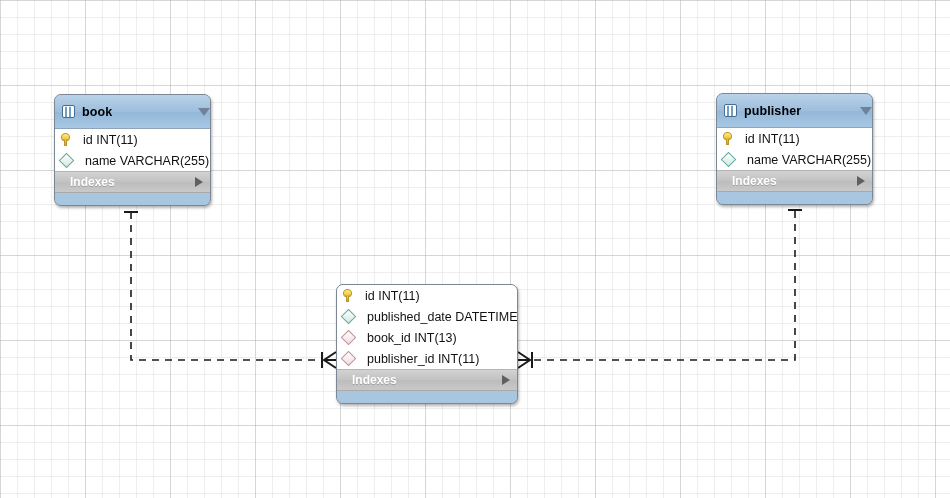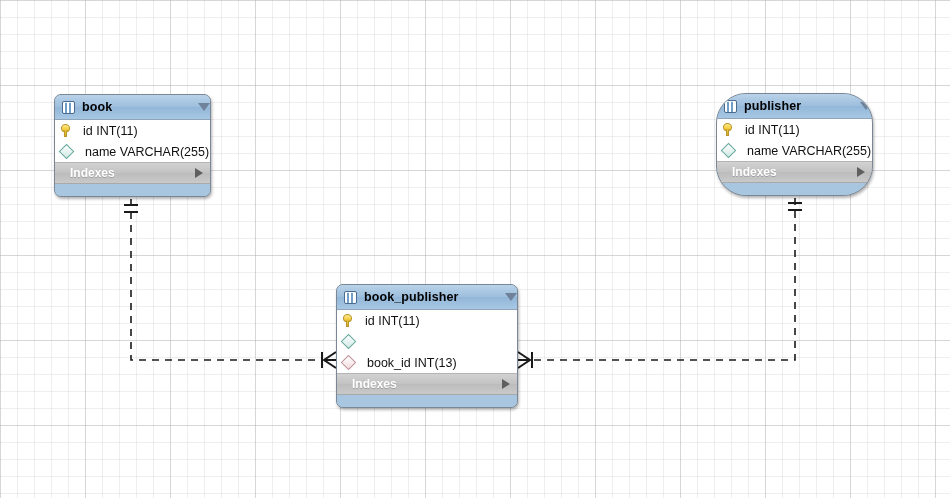--- a/index.html
+++ b/index.html
@@ -41,21 +41,21 @@
   .table-fig {
     position: absolute;
     border: 1px solid #7b8794;
     border-radius: 7px;
     background: #a8c6e0;
     box-shadow: 1px 2px 3px rgba(0,0,0,0.30);
     overflow: hidden;
     box-sizing: border-box;
   }
   .tbl-header {
-    height: 25px;
+    height: 34px;
     display: flex;
     align-items: center;
     padding: 0 0 0 7px;
     background: linear-gradient(to bottom, #b9d2e8 0%, #9dbedd 50%, #93b7d9 51%, #a7c8e4 100%);
     border-bottom: 1px solid #8fa4b8;
     box-sizing: border-box;
   }
   .tbl-icon {
     width: 13px;
     height: 13px;
@@ -227,46 +227,46 @@
       </div>
     </div>
     <div class="tbl-indexes">
       <span class="idx-label">Indexes</span>
       <span class="idx-caret"></span>
     </div>
     <div class="tbl-footer"></div>
   </div>
 
   <div class="table-fig" id="fig-book_publisher" style="left: 336px; top: 284px; width: 182px;">
-    <div class="tbl-header">
-      <span class="tbl-icon"></span>
-      <span class="tbl-title">book_publisher</span>
-      <span class="tbl-caret"></span>
-    </div>
     <div class="tbl-cols">
       <div class="col-row">
         <span class="ico-key"></span>
         <span class="col-label">id INT(11)</span>
       </div>
       <div class="col-row">
         <span class="ico-diamond teal"></span>
+        <span class="col-label">published_date DATETIME</span>
       </div>
       <div class="col-row">
         <span class="ico-diamond red"></span>
         <span class="col-label">book_id INT(13)</span>
+      </div>
+      <div class="col-row">
+        <span class="ico-diamond red"></span>
+        <span class="col-label">publisher_id INT(11)</span>
       </div>
     </div>
     <div class="tbl-indexes">
       <span class="idx-label">Indexes</span>
       <span class="idx-caret"></span>
     </div>
     <div class="tbl-footer"></div>
   </div>
 
-  <div class="table-fig" id="fig-publisher" style="left: 716px; top: 93px; width: 157px; border-radius: 30px;">
+  <div class="table-fig" id="fig-publisher" style="left: 716px; top: 93px; width: 157px;">
     <div class="tbl-header">
       <span class="tbl-icon"></span>
       <span class="tbl-title">publisher</span>
       <span class="tbl-caret"></span>
     </div>
     <div class="tbl-cols">
       <div class="col-row">
         <span class="ico-key"></span>
         <span class="col-label">id INT(11)</span>
       </div>

